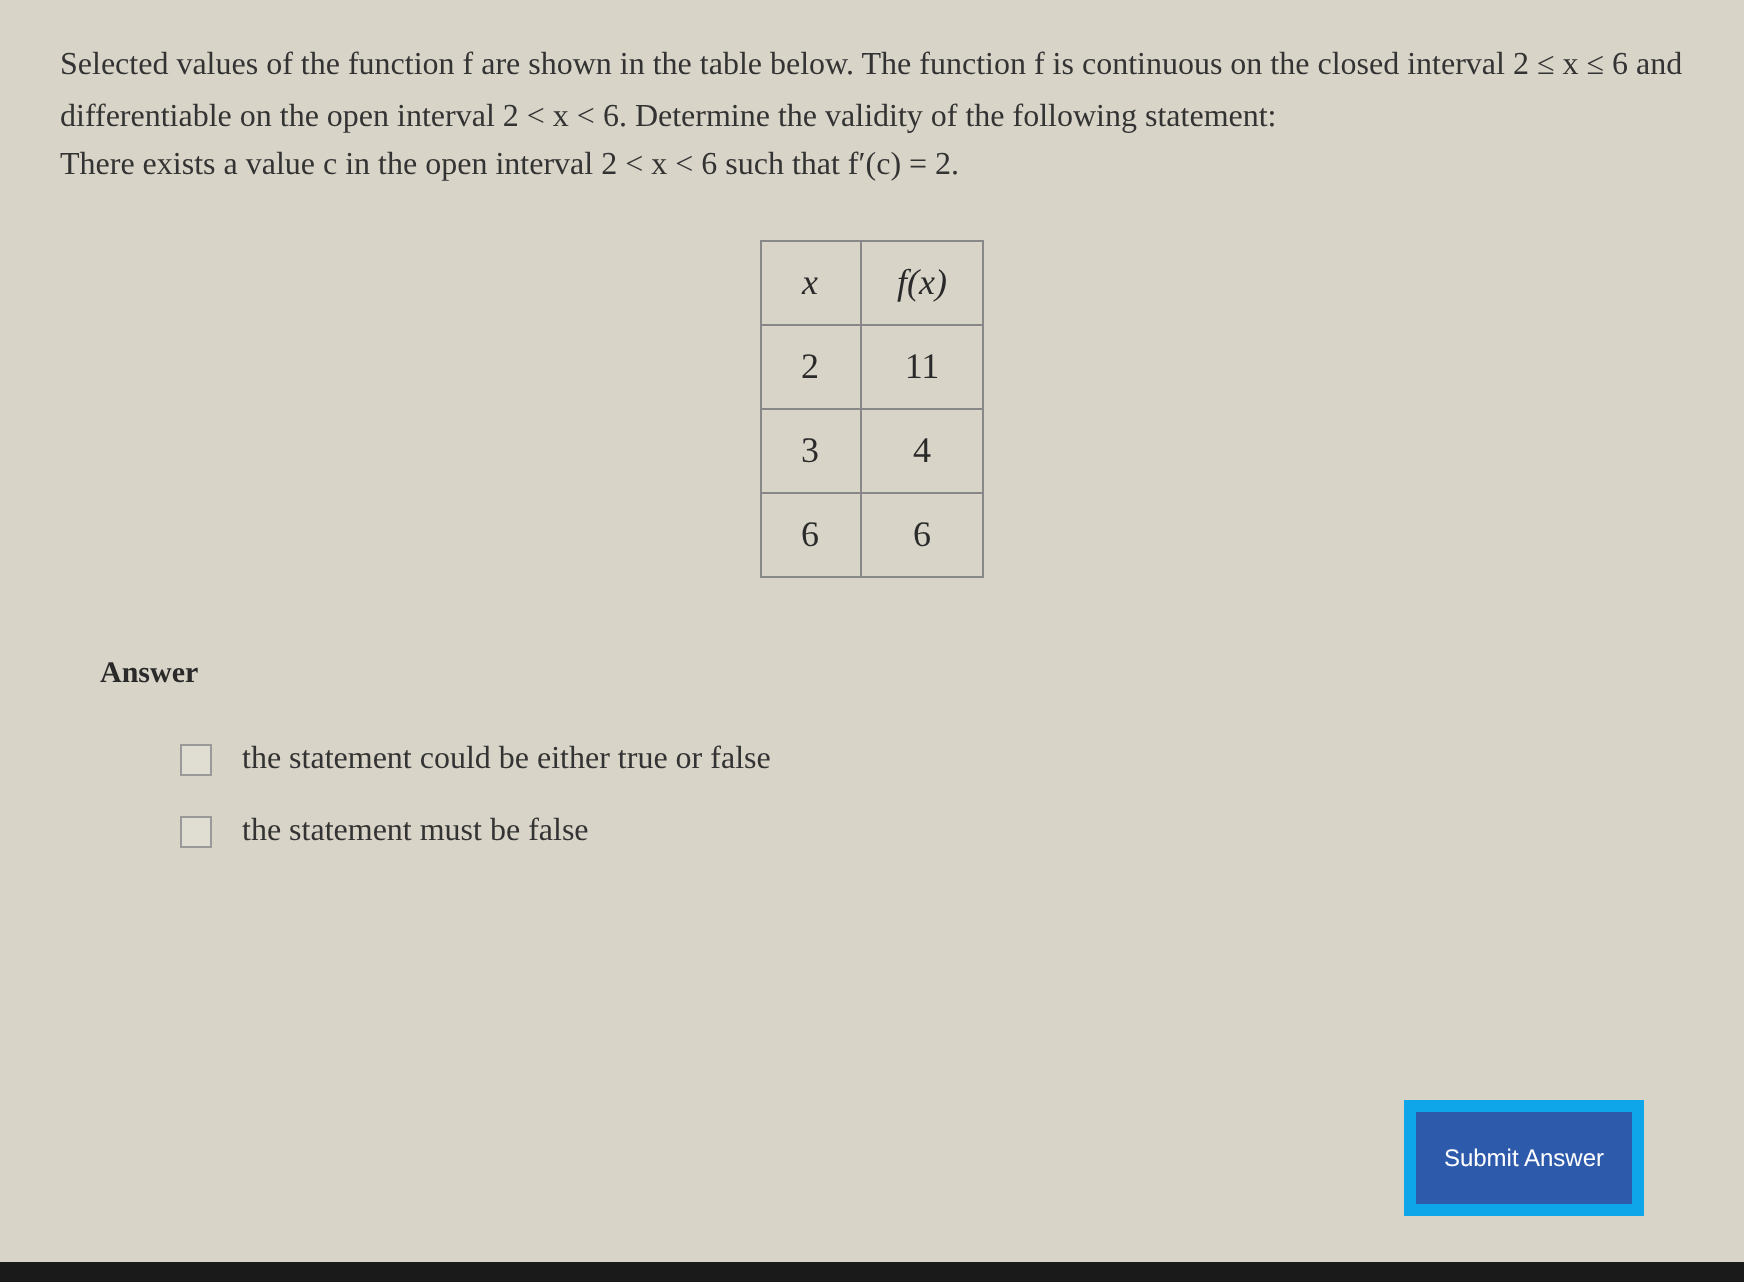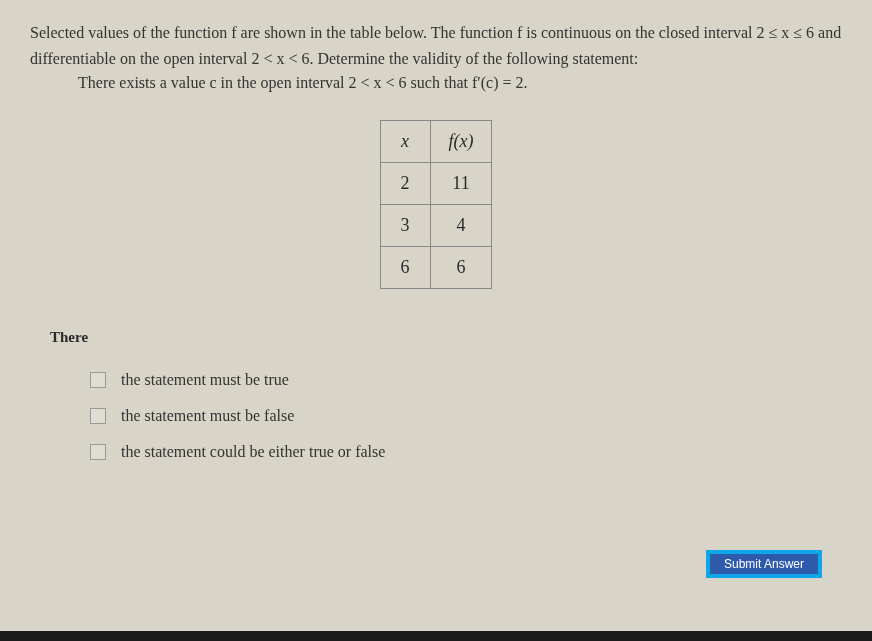--- a/index.html
+++ b/index.html
@@ -20,21 +20,20 @@
     .problem-text {
       font-size: 16px;
       line-height: 1.6;
       color: #333;
     }
     .statement {
       font-size: 16px;
       line-height: 1.5;
       margin-bottom: 25px;
       color: #333;
-      margin-left: 48px;
     }
     .table-wrap {
       display: flex;
       justify-content: center;
       margin-bottom: 40px;
     }
     table {
       border-collapse: collapse;
       background: #d8d4c8;
     }
@@ -73,22 +72,22 @@
       margin-right: 15px;
       background: #e0ddd2;
       flex-shrink: 0;
     }
     .submit-btn {
       position: absolute;
       right: 50px;
       top: 550px;
       background: #2e5aac;
       color: #fff;
-      border: 4px solid #0ea5e9;
-      padding: 3px 14px;
+      border: 6px solid #0ea5e9;
+      padding: 16px 14px;
       font-size: 12px;
       cursor: pointer;
       font-family: sans-serif;
     }
     .bottom-bar {
       position: absolute;
       bottom: 0;
       left: 0;
       right: 0;
       height: 10px;
@@ -122,32 +121,28 @@
       <td>4</td>
     </tr>
     <tr>
       <td>6</td>
       <td>6</td>
     </tr>
   </tbody>
     </table>
 </div>
 
-<div class="answer-label">There</div>
+<div class="answer-label">Answer</div>
 
 <div class="options">
   <div class="option">
     <div class="box"></div>
-    <span>the statement must be true</span>
+    <span>the statement could be either true or false</span>
   </div>
   <div class="option">
     <div class="box"></div>
     <span>the statement must be false</span>
-  </div>
-  <div class="option">
-    <div class="box"></div>
-    <span>the statement could be either true or false</span>
   </div>
 </div>
 
 <button class="submit-btn">Submit Answer</button>
 
 <div class="bottom-bar"></div>
 
 </body></html>

